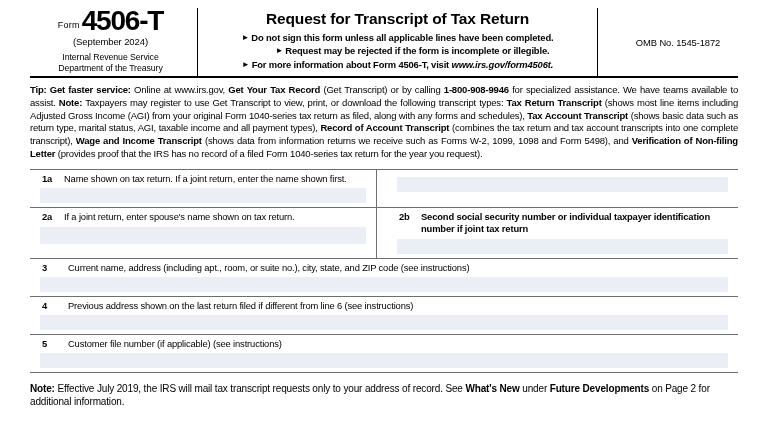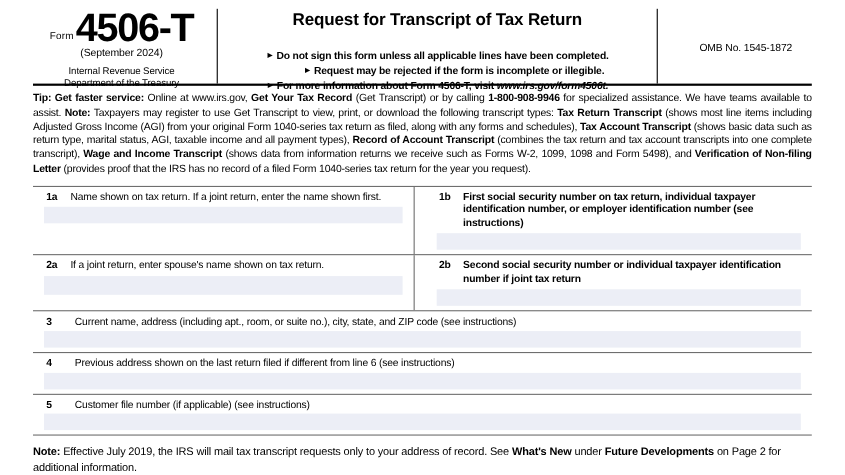--- a/index.html
+++ b/index.html
@@ -48,21 +48,21 @@
     justify-content: center;
     gap: 2px;
     line-height: 1;
   }
   .form-word {
     font-size: 9px;
     letter-spacing: .2px;
     padding-bottom: 4px;
   }
   .form-number {
-    font-size: 36px;
+    font-size: 28px;
     font-weight: bold;
     letter-spacing: -1.2px;
     line-height: .92;
   }
   .form-rev {
     font-size: 9.5px;
     margin-top: 2px;
     letter-spacing: -.1px;
   }
   .form-dept {
@@ -77,21 +77,21 @@
     border-right: 1.6px solid #000;
     padding: 0 8px;
     box-sizing: border-box;
     text-align: center;
   }
   .hdr-title {
     font-size: 15.5px;
     font-weight: bold;
     letter-spacing: -.15px;
     margin-top: 2px;
-    margin-bottom: 16px;
+    margin-bottom: 3px;
   }
   .bullet-line {
     font-size: 9.4px;
     font-weight: bold;
     line-height: 1.42;
     letter-spacing: -.15px;
     white-space: nowrap;
   }
   .bullet-line .arrow {
     font-size: 8px;
@@ -226,24 +226,20 @@
 
     <div class="row">
       <div class="cell left">
         <div class="lbl">
           <span class="num">1a</span>
           <span class="txt">Name shown on tax return. If a joint return, enter the name shown first.</span>
         </div>
         <div class="entry"></div>
       </div>
       <div class="cell right">
-        <div class="lbl bold">
-          <span class="num">1b</span>
-          <span class="txt">First social security number on tax return, individual taxpayer identification number, or employer identification number (see instructions)</span>
-        </div>
         <div class="entry"></div>
       </div>
     </div>
 
     <div class="row">
       <div class="cell left">
         <div class="lbl">
           <span class="num">2a</span>
           <span class="txt">If a joint return, enter spouse's name shown on tax return.</span>
         </div>

